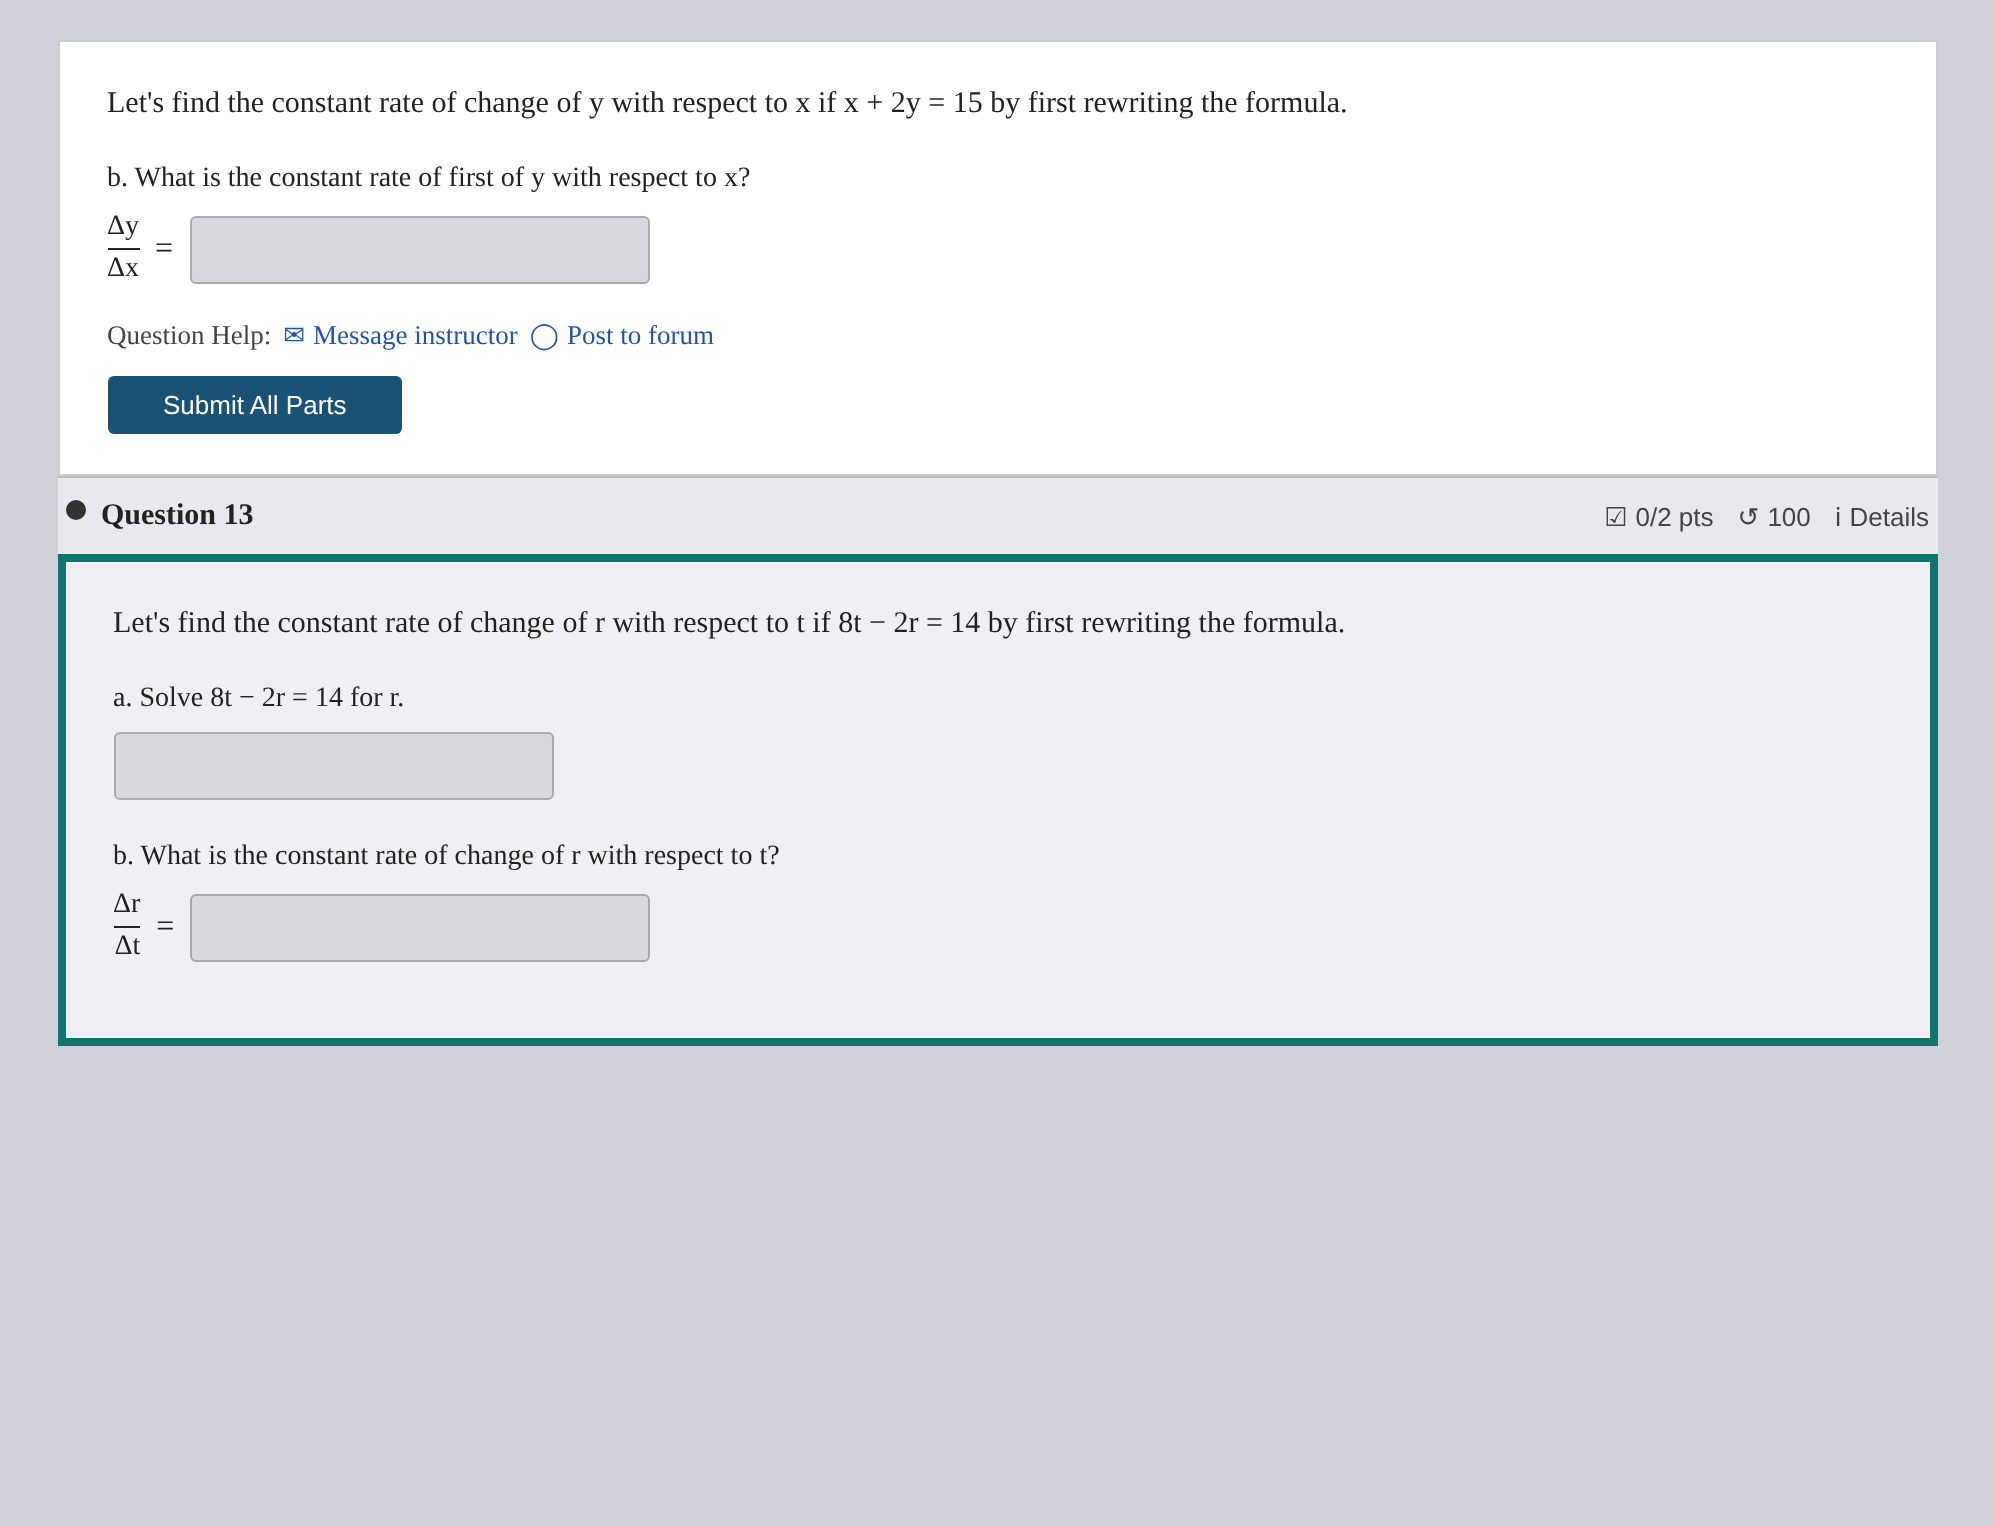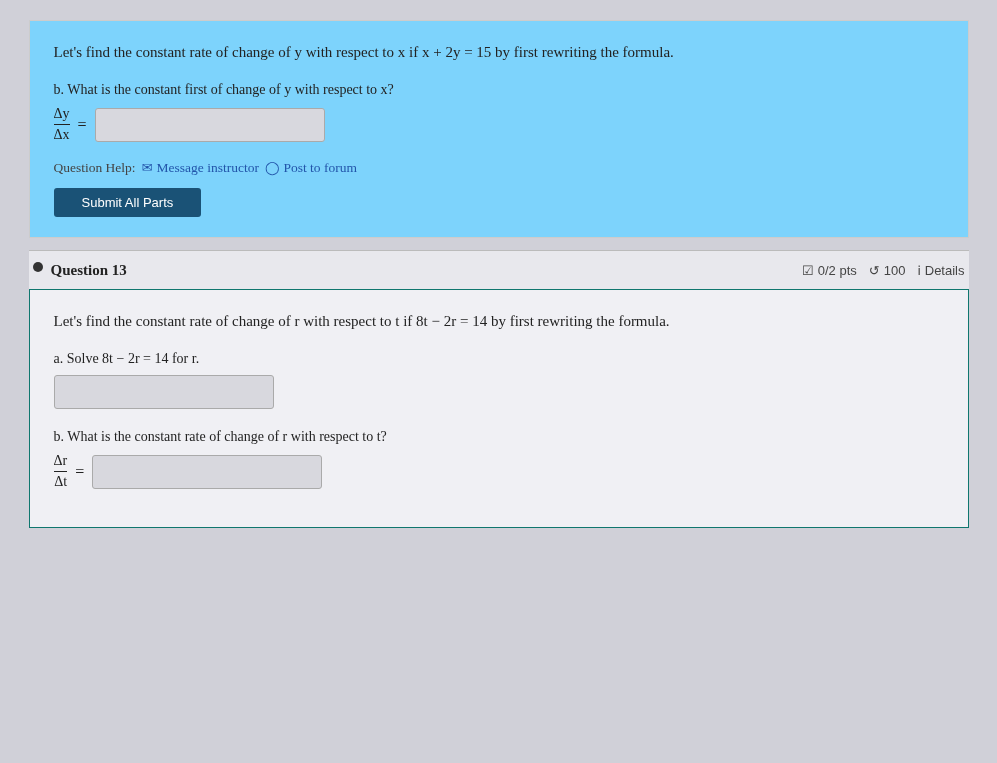--- a/index.html
+++ b/index.html
@@ -121,47 +121,47 @@
     }
     .meta-item {
       display: flex;
       align-items: center;
       gap: 4px;
     }
     .meta-icon {
       font-size: 13px;
     }
     .q12-block {
-      background: #7dd3fc;
+      background: #ffffff;
       border: 1px solid #ccc;
       padding: 20px 24px;
-      margin-bottom: 12px;
+      margin-bottom: 0;
     }
     .q13-block {
       background: #f0f0f4;
-      border: 1px solid #0f766e;
+      border: 4px solid #0f766e;
       padding: 20px 24px;
     }
     .whole-page {
       width: 940px;
     }
   </style>
 </head>
 <body>
 
 <div class="whole-page">
 
   <div class="q12-block">
     <p class="intro-text">Let's find the constant rate of change of y with respect to x if x + 2y = 15 by first rewriting the formula.</p>
 
     
 
     
     <div class="sub-question">
-      <p class="sub-label">b. What is the constant first of change of y with respect to x?</p>
+      <p class="sub-label">b. What is the constant rate of first of y with respect to x?</p>
       <div class="fraction-row">
         <div class="fraction">
           <span class="fraction-top">Δy</span>
           <div class="fraction-line"></div>
           <span class="fraction-bottom">Δx</span>
         </div>
         <span class="equals-sign">=</span>
         <div class="answer-box-fraction"></div>
       </div>
     </div>

